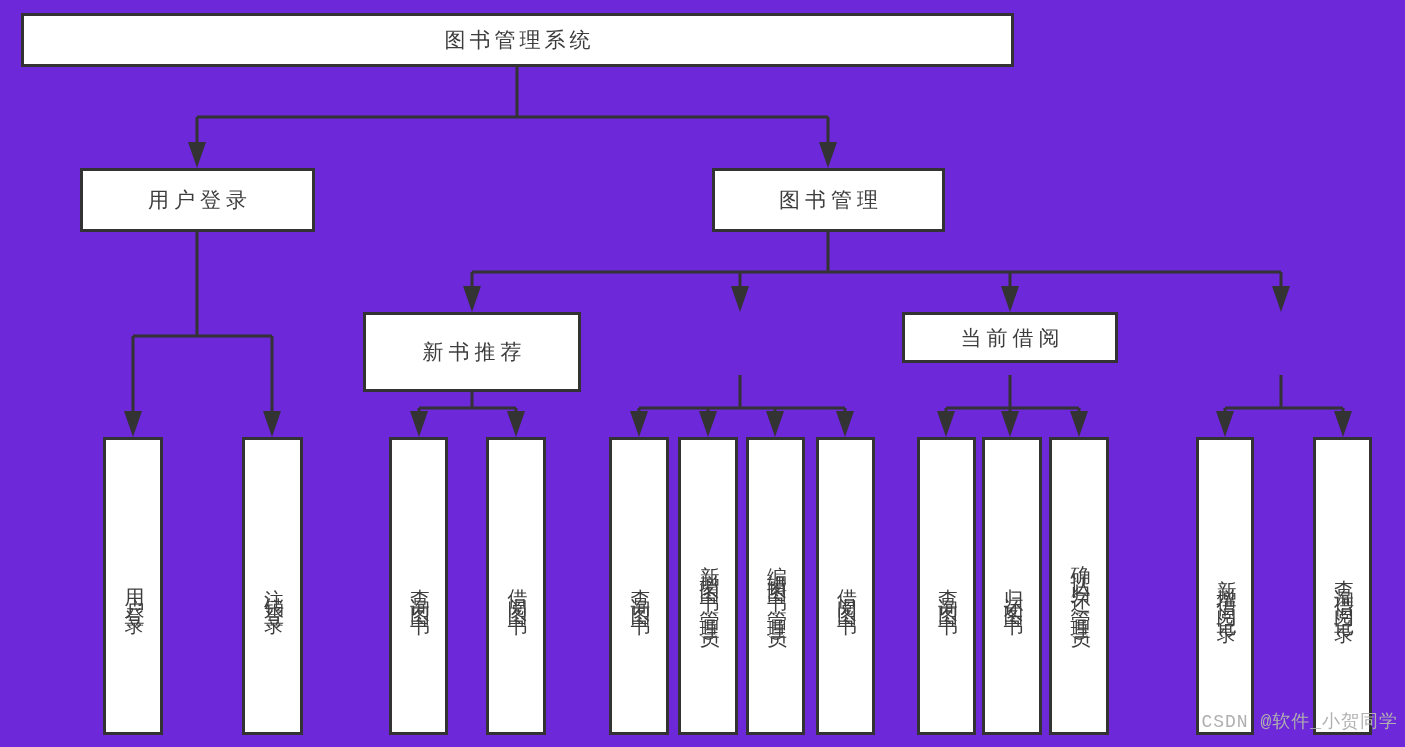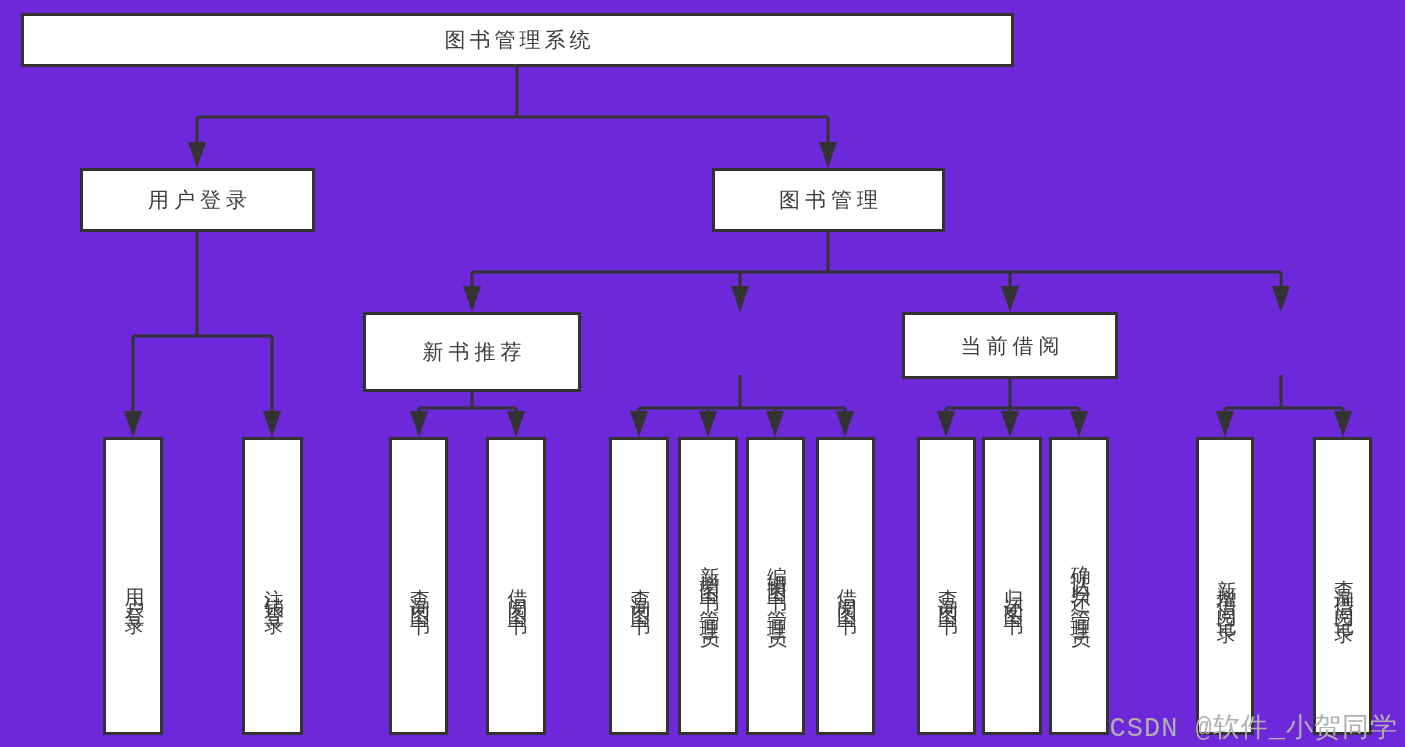--- a/index.html
+++ b/index.html
@@ -40,21 +40,21 @@
     text-orientation:mixed;
     font-size:20px;
     letter-spacing:9px;
     line-height:1;
     padding-top:9px; 
   }
   .watermark{
     position:absolute;z-index:3;
     right:7px;top:709px;
     color:var(--watermark);
-    font-size:27px;
+    font-size:18px;
     letter-spacing:1px;
     white-space:nowrap;
   }
 </style>
 </head>
 <body>
 
 <div class="canvas">
 
   <svg class="connectors" width="1405" height="747" aria-hidden="true">
@@ -100,21 +100,21 @@
   <div class="box" style="left:80px;top:168px;width:235px;height:64px;">
     <span class="label-h">用户登录</span>
   </div>
   <div class="box" style="left:712px;top:168px;width:233px;height:64px;justify-content:center;">
     <span class="label-h">图书管理</span>
   </div>
 
   <div class="box" style="left:363px;top:312px;width:218px;height:80px;">
     <span class="label-h">新书推荐</span>
   </div>
-  <div class="box" style="left:902px;top:312px;width:216px;height:67px;">
+  <div class="box" style="left:902px;top:312px;width:216px;height:51px;">
     <span class="label-h">当前借阅</span>
   </div>
 
   <div class="box" style="left:103px;top:437px;width:60px;height:298px;">
     <span class="label-v">用户登录</span>
   </div>
   <div class="box" style="left:242px;top:437px;width:61px;height:298px;">
     <span class="label-v">注销登录</span>
   </div>
 

